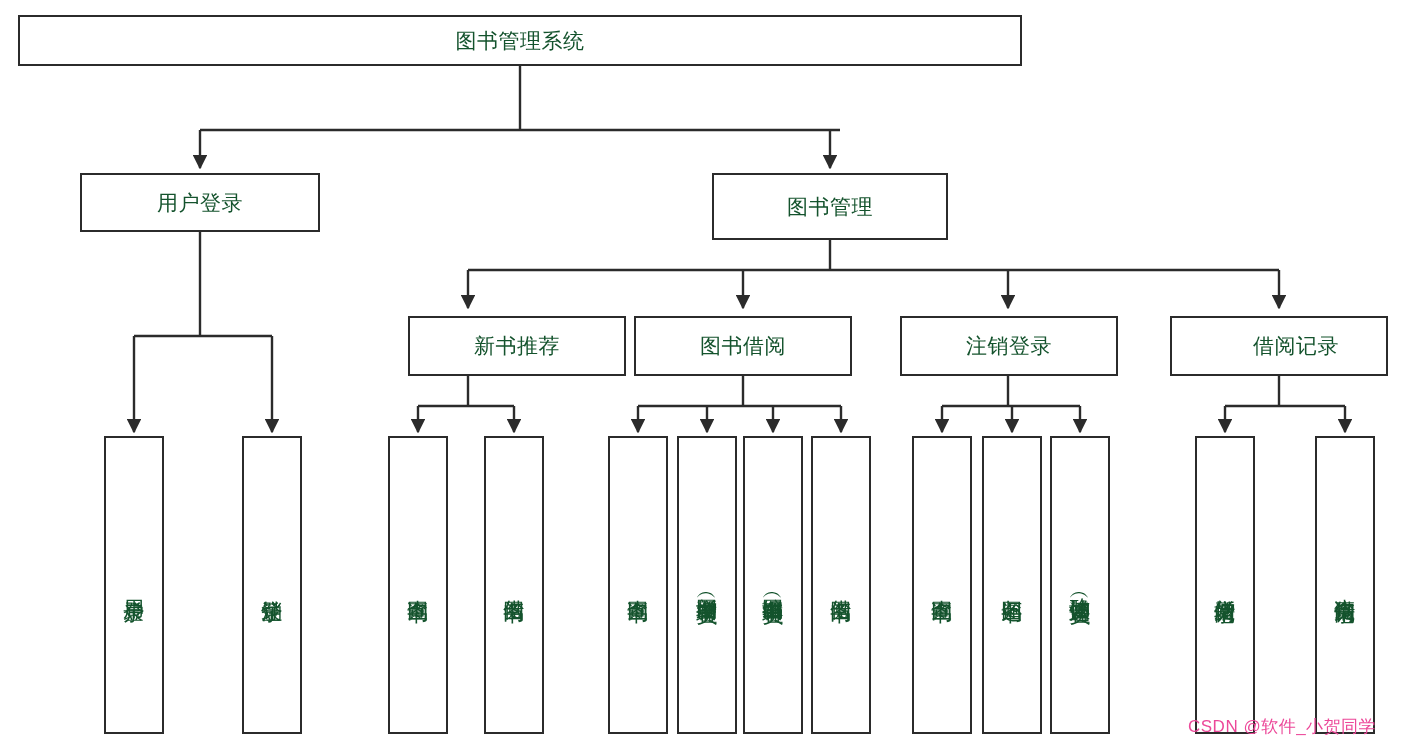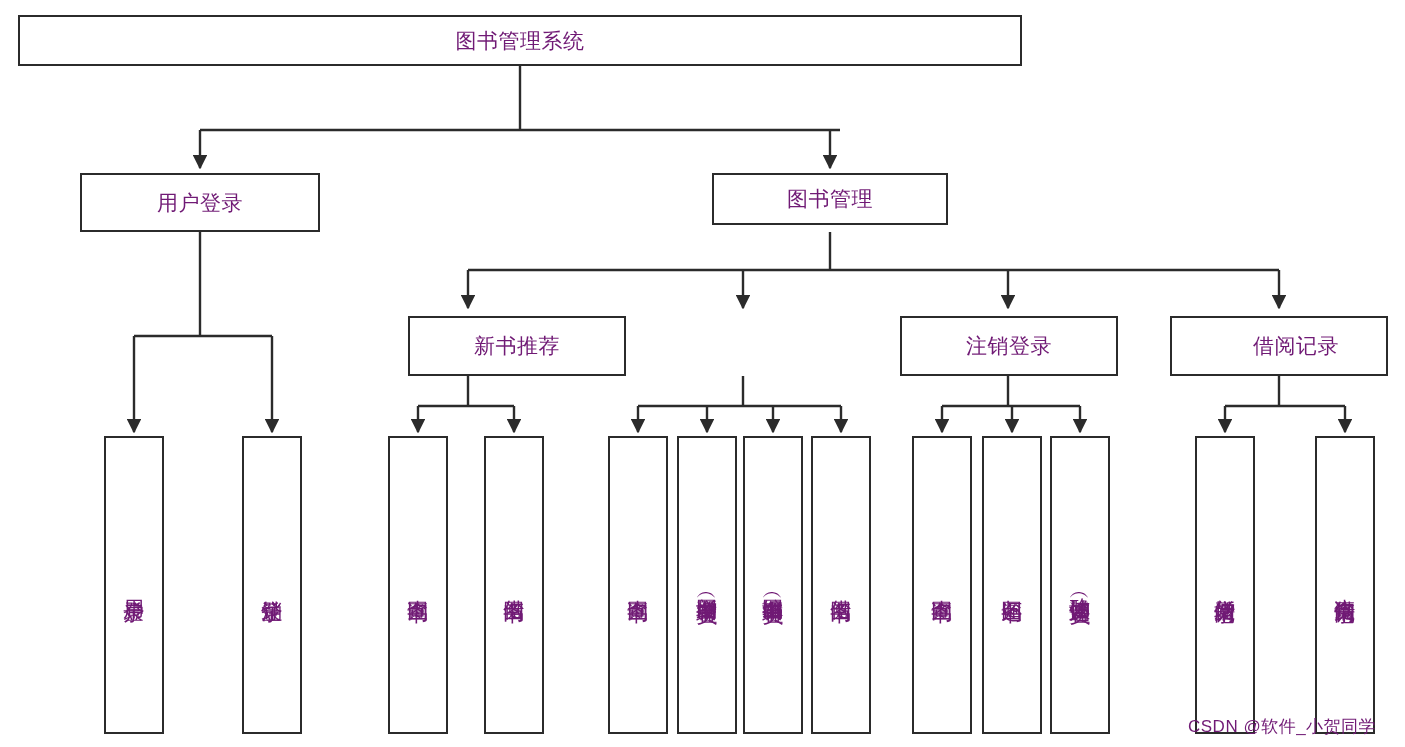--- a/index.html
+++ b/index.html
@@ -26,21 +26,21 @@
     pointer-events: none;
   }
   .node {
     position: absolute;
     box-sizing: border-box;
     background: #ffffff;
     border: 2px solid #2b2b2b;
     display: flex;
     align-items: center;
     justify-content: center;
-    color: #701a75;
+    color: #14532d;
   }
   .node.horiz {
     font-size: 21px;
     letter-spacing: 0.5px;
     white-space: nowrap;
   }
   .node.vert {
     writing-mode: vertical-rl;
     text-orientation: upright;
     font-size: 21px;
@@ -49,21 +49,21 @@
     padding: 6px 0;
     text-align: center;
   }
   .node.vert .vtext {
     writing-mode: vertical-rl;
     text-orientation: upright;
     display: block;
   }
   .watermark {
     position: absolute;
-    color: #701a75;
+    color: #ec4899;
     font-size: 17px;
     white-space: nowrap;
     letter-spacing: 0.5px;
   }
 </style>
 </head>
 <body>
 
 <div id="stage">
 
@@ -117,26 +117,29 @@
     </g>
   </svg>
 
   <div class="node horiz" style="left:18px; top:15px; width:1004px; height:51px;">
     <span>图书管理系统</span>
   </div>
 
   <div class="node horiz" style="left:80px; top:173px; width:240px; height:59px;">
     <span>用户登录</span>
   </div>
-  <div class="node horiz" style="left:712px; top:173px; width:236px; height:52px;">
+  <div class="node horiz" style="left:712px; top:173px; width:236px; height:67px;">
     <span>图书管理</span>
   </div>
 
   <div class="node horiz" style="left:360px; top:316px; width:218px; height:60px;margin-left:48px;">
     <span>新书推荐</span>
+  </div>
+  <div class="node horiz" style="left:634px; top:316px; width:218px; height:60px;">
+    <span>图书借阅</span>
   </div>
   <div class="node horiz" style="left:900px; top:316px; width:218px; height:60px;">
     <span>注销登录</span>
   </div>
   <div class="node horiz" style="left:1170px; top:316px; width:218px; height:60px;padding-left:34px;">
     <span>借阅记录</span>
   </div>
 
   <div class="node vert" style="left:104px; top:436px; width:60px; height:298px;">
     <span class="vtext">用户登录</span>

